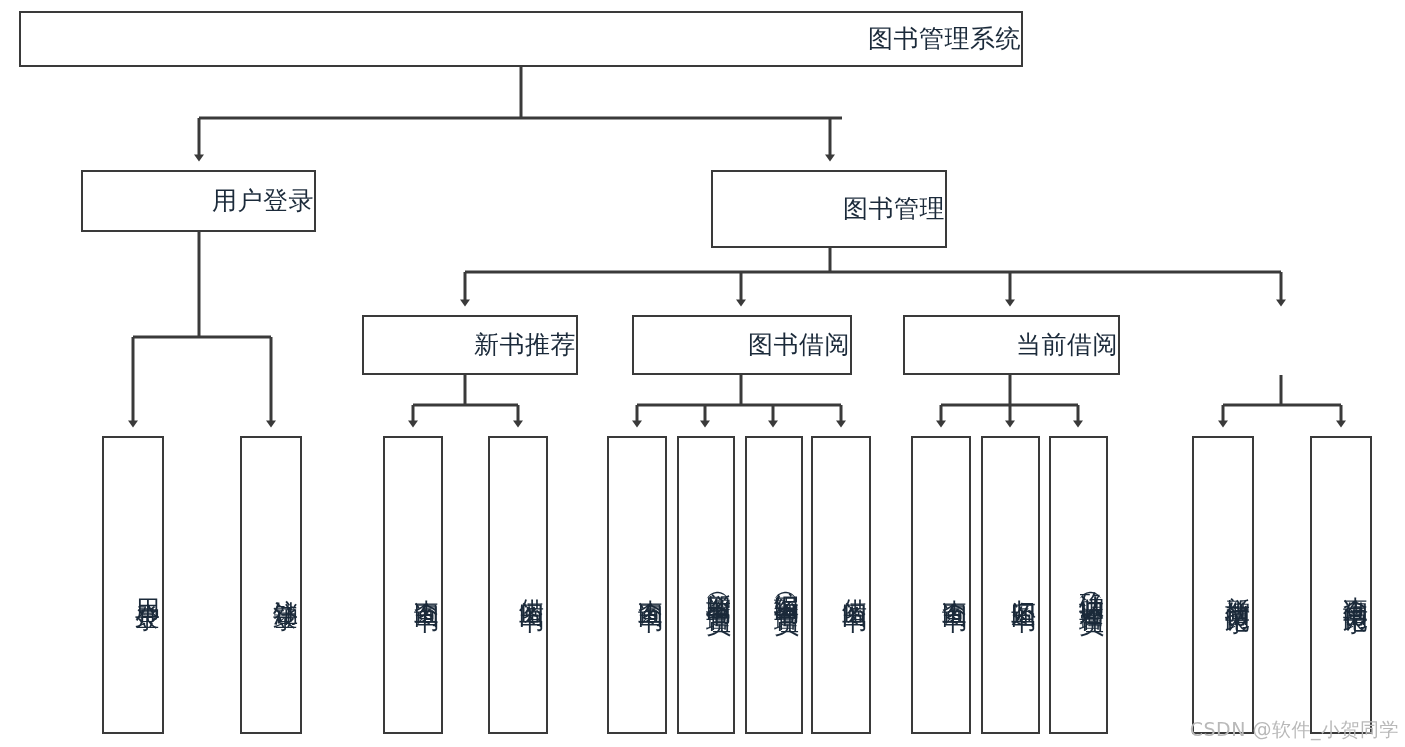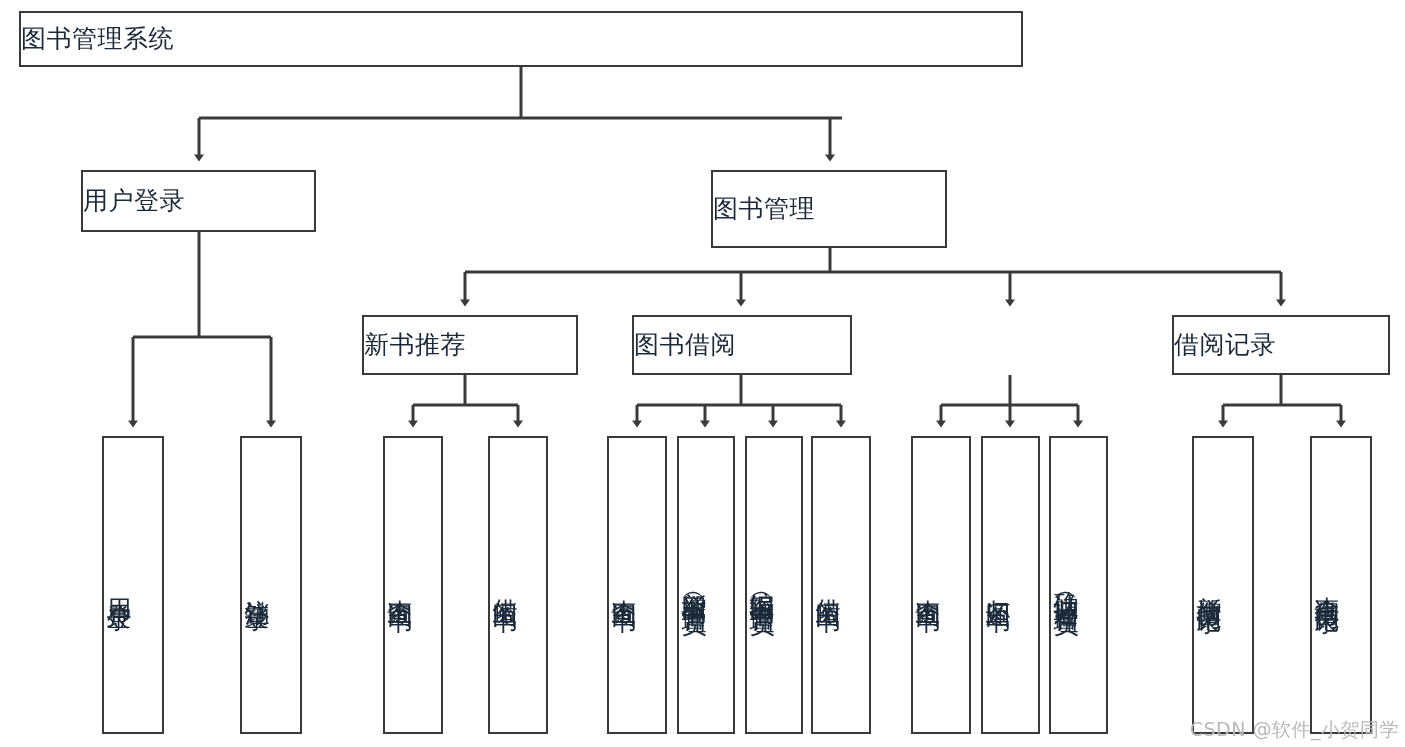--- a/index.html
+++ b/index.html
@@ -26,21 +26,21 @@
     width: 1405px;
     height: 747px;
   }
   .node-box {
     position: absolute;
     box-sizing: border-box;
     background: #ffffff;
     border: 2px solid #3a3a3a;
     display: flex;
     align-items: center;
-    justify-content: flex-start;
+    justify-content: flex-end;
     overflow: hidden;
   }
   .node-label {
     color: #1b2a3a;
     letter-spacing: 0.5px;
     line-height: 1.18;
     text-align: center;
     white-space: nowrap;
   }
   .h-label {
@@ -132,24 +132,24 @@
   </div>
 
   <div class="node-box" style="left:362px; top:315px; width:216px; height:60px;">
     <span class="node-label h-label">新书推荐</span>
   </div>
 
   <div class="node-box" style="left:632px; top:315px; width:220px; height:60px;">
     <span class="node-label h-label">图书借阅</span>
   </div>
 
-
-  <div class="node-box" style="left:1172px; top:315px; width:218px; height:60px;">
-    <span class="node-label h-label">借阅记录</span>
-  </div>
+  <div class="node-box" style="left:903px; top:315px; width:217px; height:60px;">
+    <span class="node-label h-label">当前借阅</span>
+  </div>
+
 
   <div class="node-box" style="left:102px; top:436px; width:62px; height:298px;">
     <span class="node-label v-label">用户登录</span>
   </div>
 
   <div class="node-box" style="left:240px; top:436px; width:62px; height:298px;">
     <span class="node-label v-label">注销登录</span>
   </div>
 
   <div class="node-box" style="left:383px; top:436px; width:60px; height:298px;">

